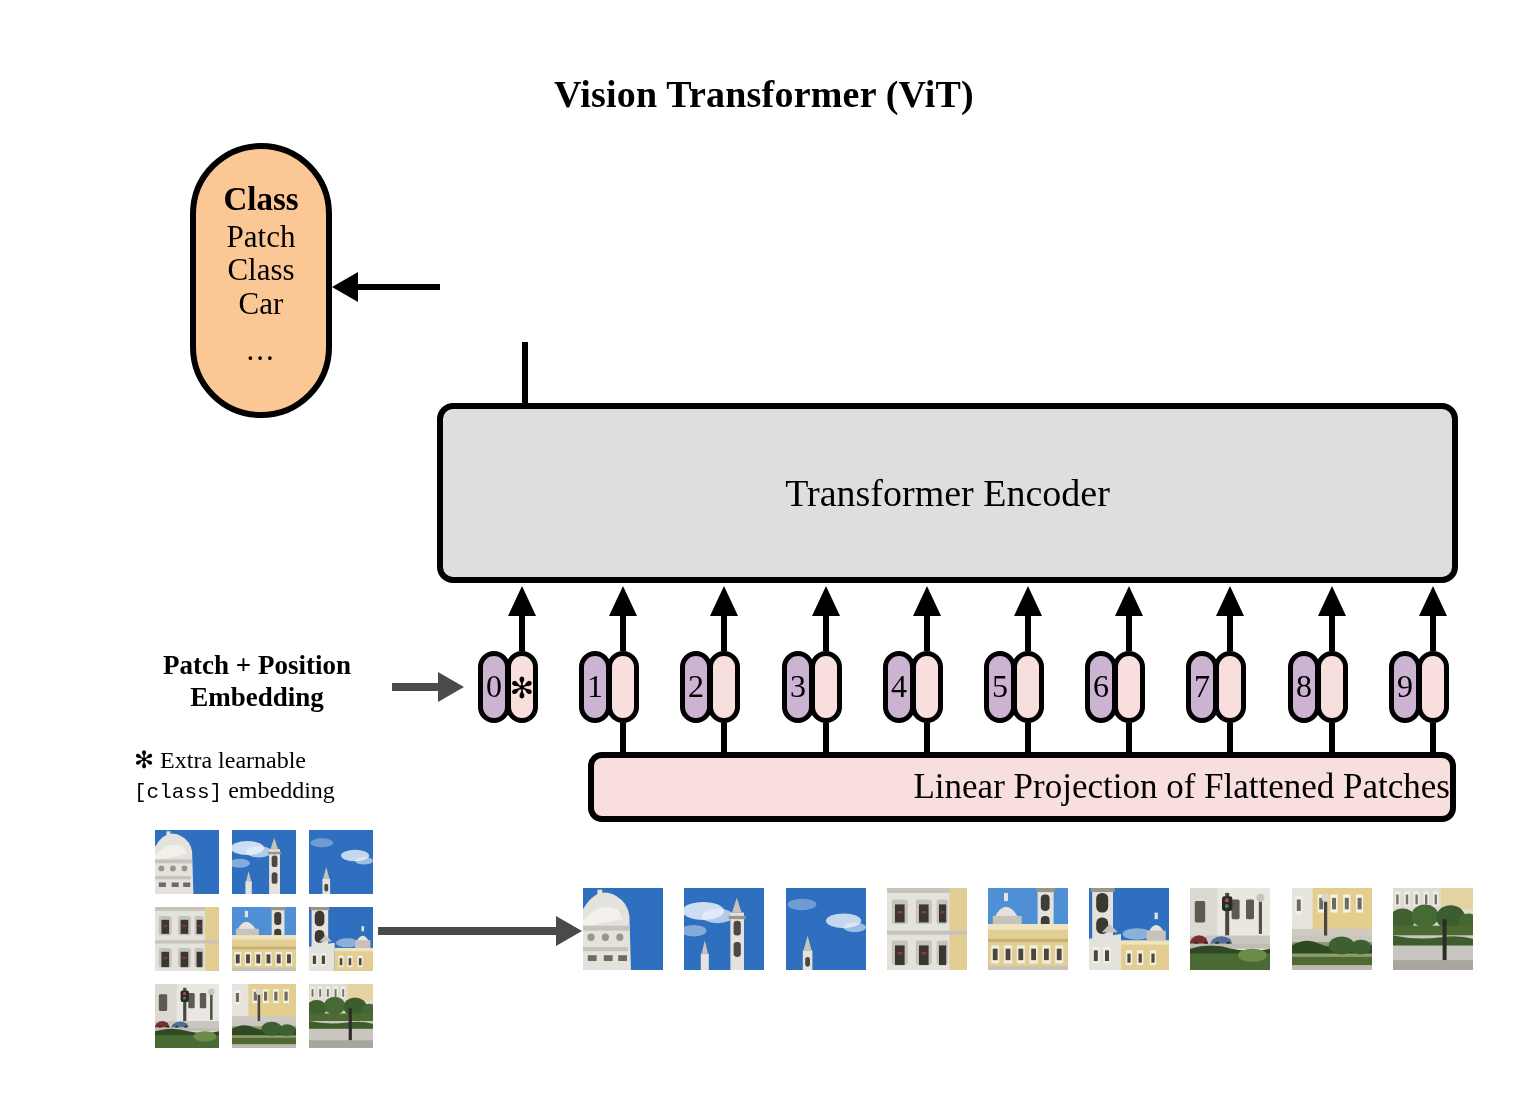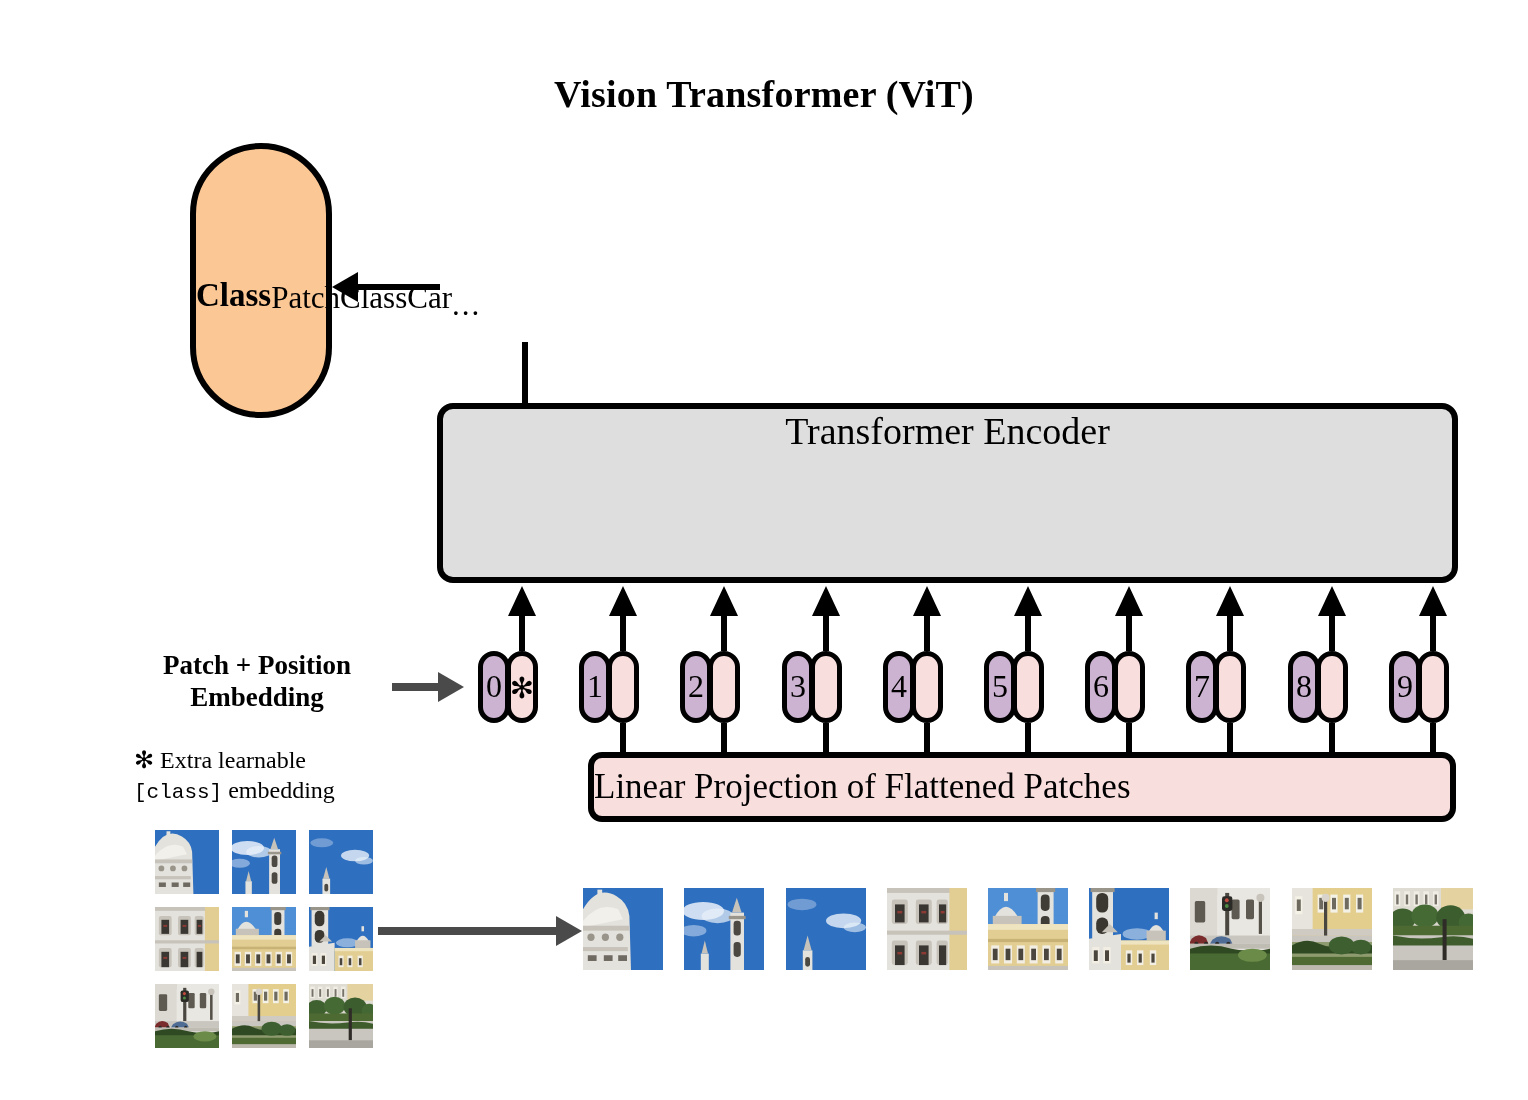--- a/index.html
+++ b/index.html
@@ -35,21 +35,21 @@
 
   
   #class-box {
     left: 190px; top: 143px;
     width: 142px; height: 275px;
     background: #FBC795;
     border: 6px solid #000000;
     border-radius: 72px;
     box-sizing: border-box;
     display: flex;
-    flex-direction: row;
+    flex-direction: column;
     align-items: center;
     justify-content: flex-start;
     padding-top: 34px;
   }
   #class-box .cls-title {
     font-size: 33px;
     font-weight: bold;
     line-height: 1.0;
     margin-bottom: 4px;
   }
@@ -84,37 +84,38 @@
 
   
   #encoder-box {
     left: 437px; top: 403px;
     width: 1021px; height: 180px;
     background: #DEDEDE;
     border: 6px solid #000000;
     border-radius: 16px;
     box-sizing: border-box;
     display: flex;
+    align-items: center;
     justify-content: center;
   }
   #encoder-box .enc-label {
     font-size: 38px;
   }
 
   
   #linproj-box {
     left: 588px; top: 752px;
     width: 868px; height: 70px;
     background: #F9DEDE;
     border: 6px solid #000000;
     border-radius: 14px;
     box-sizing: border-box;
     display: flex;
     align-items: center;
-    justify-content: flex-start;
+    justify-content: flex-end;
   }
   #linproj-box .lp-label {
     font-size: 35px;
   }
 
   
   #patchpos-label {
     left: 126px; top: 650px;
     width: 262px;
     text-align: center;

